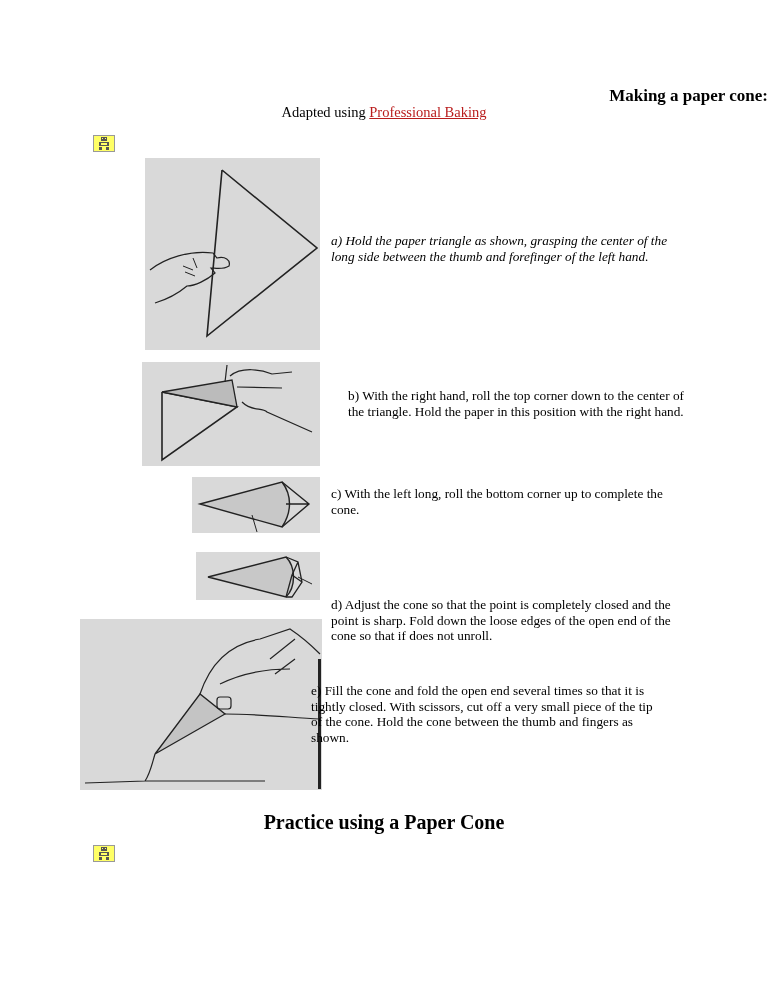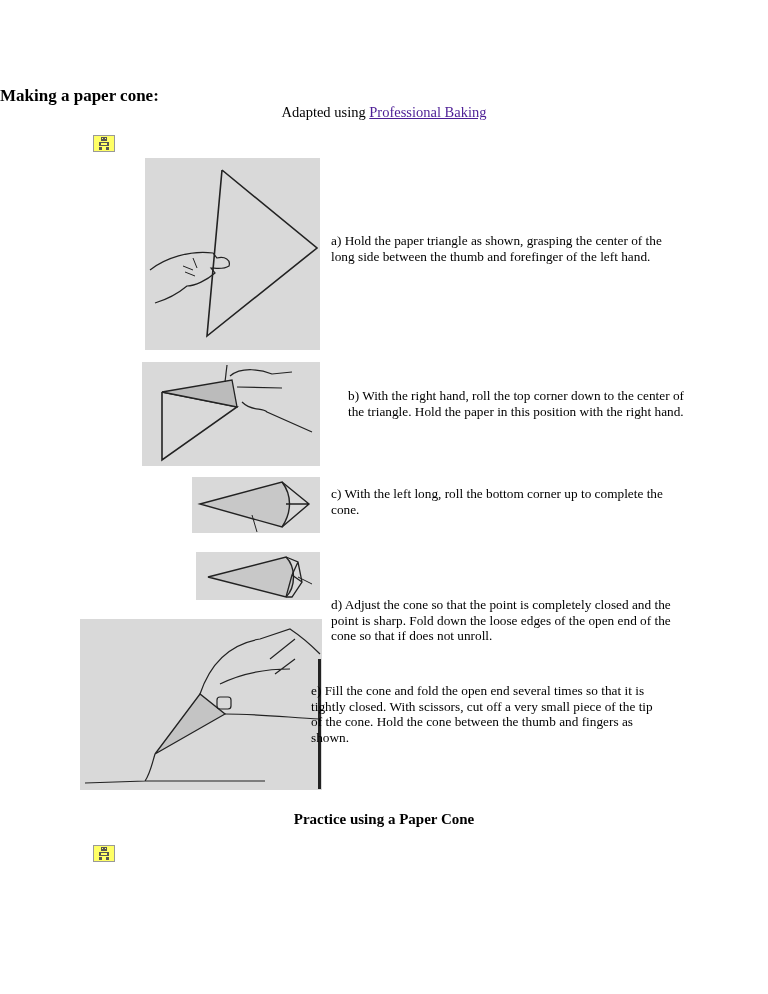--- a/index.html
+++ b/index.html
@@ -1,26 +1,26 @@
 <!DOCTYPE html>
 <html><head>
 <meta charset="utf-8">
 <style>
   html, body { margin:0; padding:0; background:#ffffff; }
   body { width:768px; height:994px; position:relative; overflow:hidden;
          font-family:"Liberation Serif", serif; color:#000; }
   .abs { position:absolute; }
-  .title { left:0; width:768px; top:86px; text-align:left; font-weight:bold; font-size:17px; }
+  .title { left:0; width:768px; top:86px; text-align:right; font-weight:bold; font-size:17px; }
   .subtitle { left:0; width:768px; top:104px; text-align:center; font-size:14.5px; }
-  .subtitle a { color:#4c1d95; text-decoration:underline; }
+  .subtitle a { color:#b91c1c; text-decoration:underline; }
   .bug { width:22px; height:17px; background:#ffff66; border:1px solid #999;
          box-sizing:border-box; display:flex; align-items:center; justify-content:center; }
   .fig { background:#d9d9d9; }
   .step { font-size:13.3px; line-height:15.5px; width:350px; }
-  .h2 { left:0; width:768px; top:811px; text-align:center; font-weight:bold; font-size:15px; }
+  .h2 { left:0; width:768px; top:811px; text-align:center; font-weight:bold; font-size:20px; }
   svg { display:block; }
 </style>
 </head>
 <body>
 
 <div class="abs title">Making a paper cone:</div>
 <div class="abs subtitle"><span>Adapted using </span><a href="#">Professional Baking</a></div>
 
 <div class="abs bug" style="left:93px;top:135px;">
   <svg width="14" height="13" viewBox="0 0 14 13">
@@ -34,21 +34,21 @@
   </svg>
 </div>
 
 <div class="abs fig" style="left:145px;top:158px;width:175px;height:192px;">
   <svg width="175" height="192" viewBox="0 0 175 192">
     <polyline points="77,12 172,90 62,178 77,12" fill="none" stroke="#222" stroke-width="1.6"></polyline>
     <path d="M5,112 C20,100 45,92 68,95 L72,100 C80,98 86,102 84,108 C78,112 70,110 66,110 L70,115 C62,122 50,128 42,128 C30,138 20,142 10,145" fill="none" stroke="#222" stroke-width="1.2"></path>
     <path d="M38,108 L48,112 M40,114 L50,118 M48,100 L52,110" stroke="#222" stroke-width="1"></path>
   </svg>
 </div>
-<div class="abs step" style="left:331px;top:233px;">a) Hold the paper triangle as shown, grasping the center of the long side between the thumb and forefinger of the left hand.</div>
+<div class="abs step" style="left:331px;top:233px;font-style:italic;">a) Hold the paper triangle as shown, grasping the center of the long side between the thumb and forefinger of the left hand.</div>
 
 <div class="abs fig" style="left:142px;top:362px;width:178px;height:104px;">
   <svg width="178" height="104" viewBox="0 0 178 104">
     <polyline points="20,30 95,45 20,98 20,30" fill="none" stroke="#222" stroke-width="1.6"></polyline>
     <path d="M20,30 L90,18 L95,45 Z" fill="#bbb" stroke="#222" stroke-width="1.3"></path>
     <path d="M88,14 C100,4 120,8 130,12 L150,10 M95,25 L140,26 M100,40 C110,50 120,45 125,50 L170,70" fill="none" stroke="#222" stroke-width="1.2"></path>
     <path d="M85,3 L83,20" stroke="#222" stroke-width="1.2"></path>
   </svg>
 </div>
 <div class="abs step" style="left:348px;top:388px;">b) With the right hand, roll the top corner down to the center of the triangle. Hold the paper in this position with the right hand.</div>

